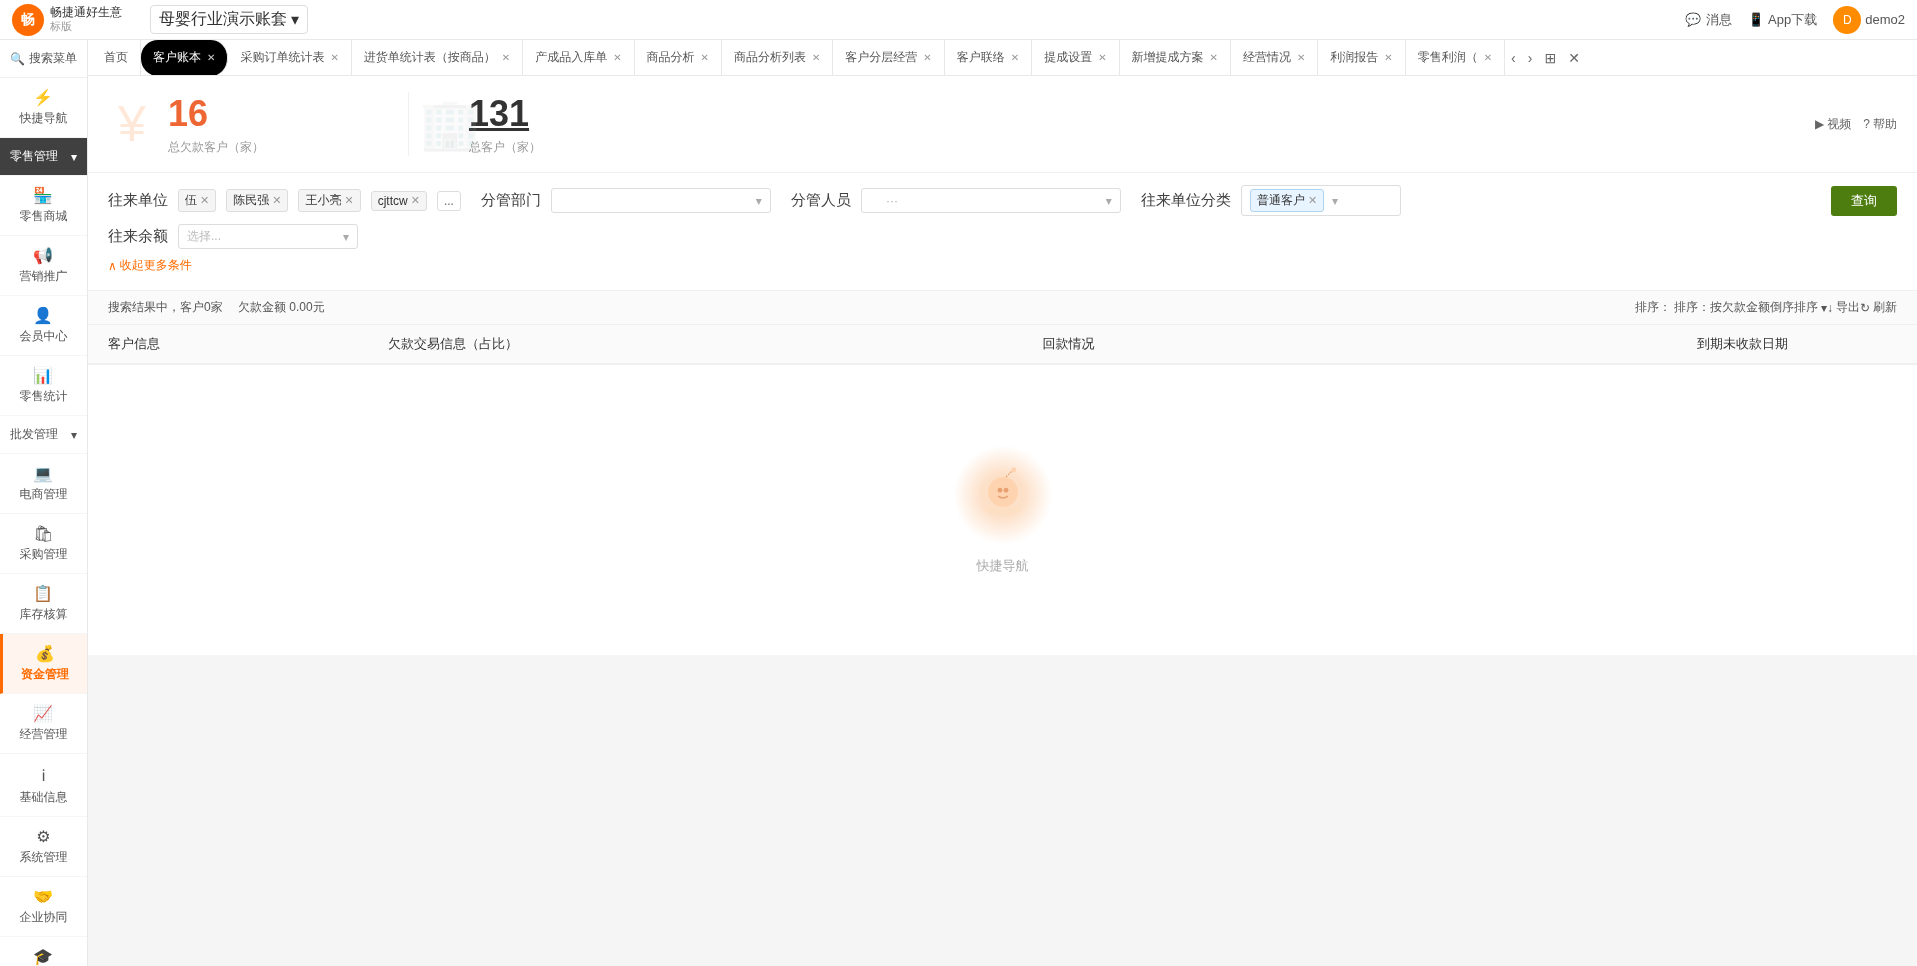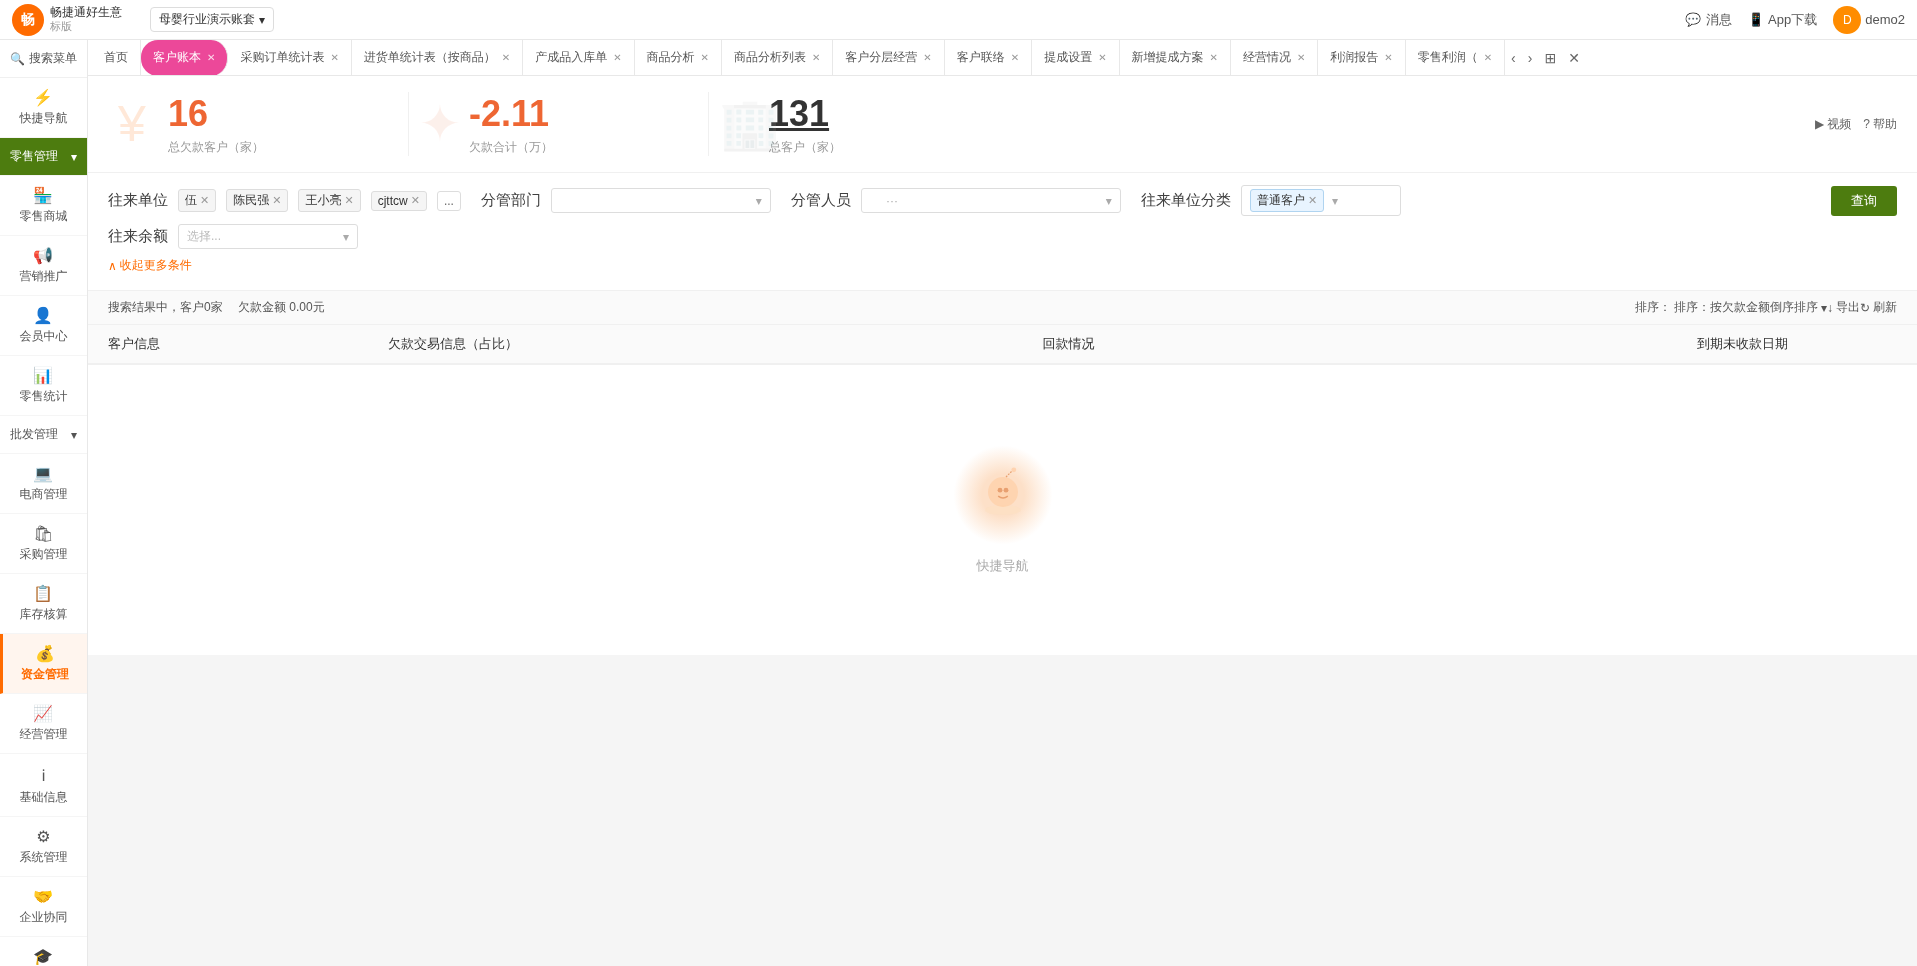--- a/index.html
+++ b/index.html
@@ -22,21 +22,21 @@
       background: #ff6b00;
       border-radius: 50%;
       display: flex; align-items: center; justify-content: center;
       color: white; font-size: 14px; font-weight: bold;
     }
     .logo-text { font-size: 12px; color: #333; line-height: 1.2; }
     .logo-sub { font-size: 11px; color: #999; }
     .org-selector {
       display: flex; align-items: center; gap: 4px;
       border: 1px solid #ddd; border-radius: 4px;
-      padding: 3px 8px; cursor: pointer; font-size: 12px; color: #333;
+      padding: 3px 8px; cursor: pointer; font-size: 16px; color: #333;
       margin-left: 20px;
     }
     .top-bar-right { display: flex; align-items: center; gap: 16px; font-size: 13px; color: #555; }
     .top-bar-right span { cursor: pointer; display: flex; align-items: center; gap: 4px; }
     .avatar { width: 28px; height: 28px; border-radius: 50%; background: #ff8c00; color: white; display: flex; align-items: center; justify-content: center; font-size: 12px; }
 
     
     .layout { display: flex; height: calc(100vh - 40px); }
 
     
@@ -57,21 +57,21 @@
     }
     .sidebar-nav-item {
       padding: 10px 8px;
       text-align: center;
       font-size: 12px;
       color: #555;
       cursor: pointer;
       border-bottom: 1px solid #f5f5f5;
       display: flex; flex-direction: column; align-items: center; gap: 3px;
     }
-    .sidebar-nav-item.active { background: #4d7c0f; color: white; }
+    .sidebar-nav-item.active { background: #404040; color: white; }
     .sidebar-nav-item .nav-icon { font-size: 16px; }
 
     
     .main-content { flex: 1; display: flex; flex-direction: column; overflow: hidden; }
 
     
     .tab-bar {
       background: #fff;
       border-bottom: 1px solid #e8e8e8;
       display: flex;
@@ -84,21 +84,21 @@
       padding: 0 12px;
       height: 36px;
       display: flex; align-items: center; gap: 4px;
       cursor: pointer;
       font-size: 12px;
       color: #555;
       border-right: 1px solid #e8e8e8;
       white-space: nowrap;
       flex-shrink: 0;
     }
-    .tab-item.active { background: #ec4899; color: white; border-radius: 17px; }
+    .tab-item.active { background: #000000; color: white; border-radius: 17px; }
     .tab-item .close-btn { font-size: 10px; color: #999; cursor: pointer; margin-left: 2px; }
     .tab-item.active .close-btn { color: rgba(255,255,255,0.8); }
     .tab-nav-btn { padding: 0 6px; cursor: pointer; font-size: 14px; color: #666; height: 36px; display: flex; align-items: center; }
 
     
     .page-area { flex: 1; overflow-y: auto; background: #f5f5f5; }
 
     
     .stats-header {
       background: #fff;
@@ -370,25 +370,20 @@
     <div class="page-area">
 
       <div class="stats-header">
         <div class="stat-block" style="padding-left:60px; min-width:300px;">
 
           <div style="position:absolute; left:10px; top:50%; transform:translateY(-50%); font-size:50px; opacity:0.15; color:#ff6b00;">¥</div>
           <span class="stat-value red">16</span>
           <span class="stat-label">总欠款客户（家）</span>
         </div>
 
-        <div class="stat-block" style="padding-left:60px; min-width:300px;">
-          <div style="position:absolute; left:10px; top:50%; transform:translateY(-50%); font-size:50px; opacity:0.12; color:#e86;">✦</div>
-          <span class="stat-value red">-2.11</span>
-          <span class="stat-label">欠款合计（万）</span>
-        </div>
 
         <div class="stat-block" style="padding-left:60px; min-width:300px;">
           <div style="position:absolute; left:10px; top:50%; transform:translateY(-50%); font-size:50px; opacity:0.12; color:#5af;">🏢</div>
           <span class="stat-value black">131</span>
           <span class="stat-label">总客户（家）</span>
         </div>
 
         <div class="header-help">
           <span>
             <span>▶</span>

